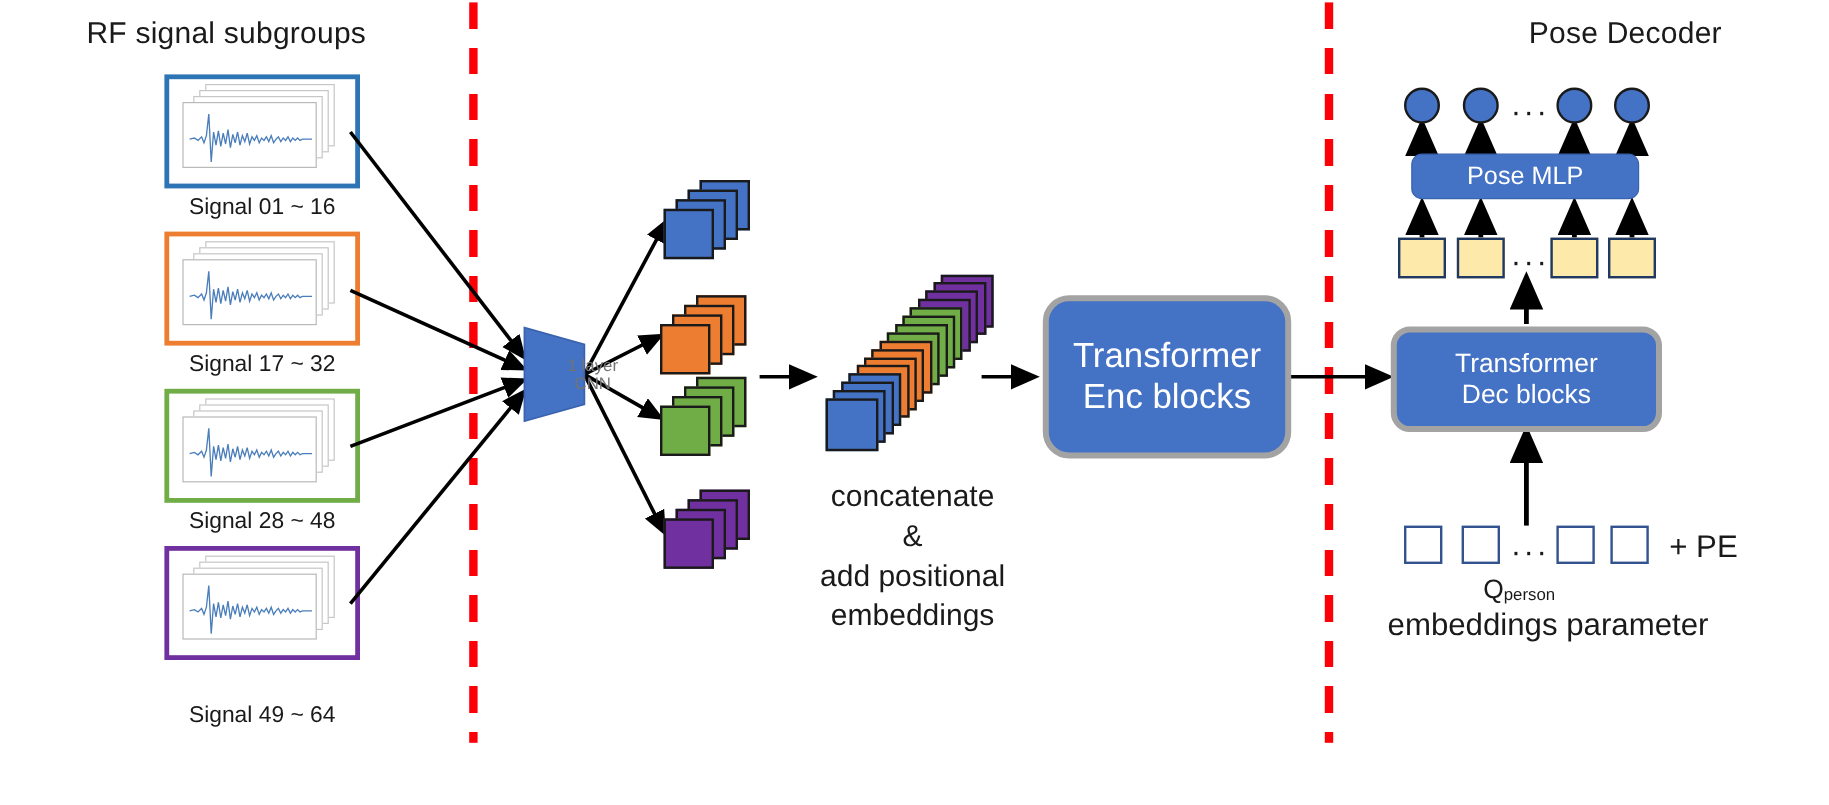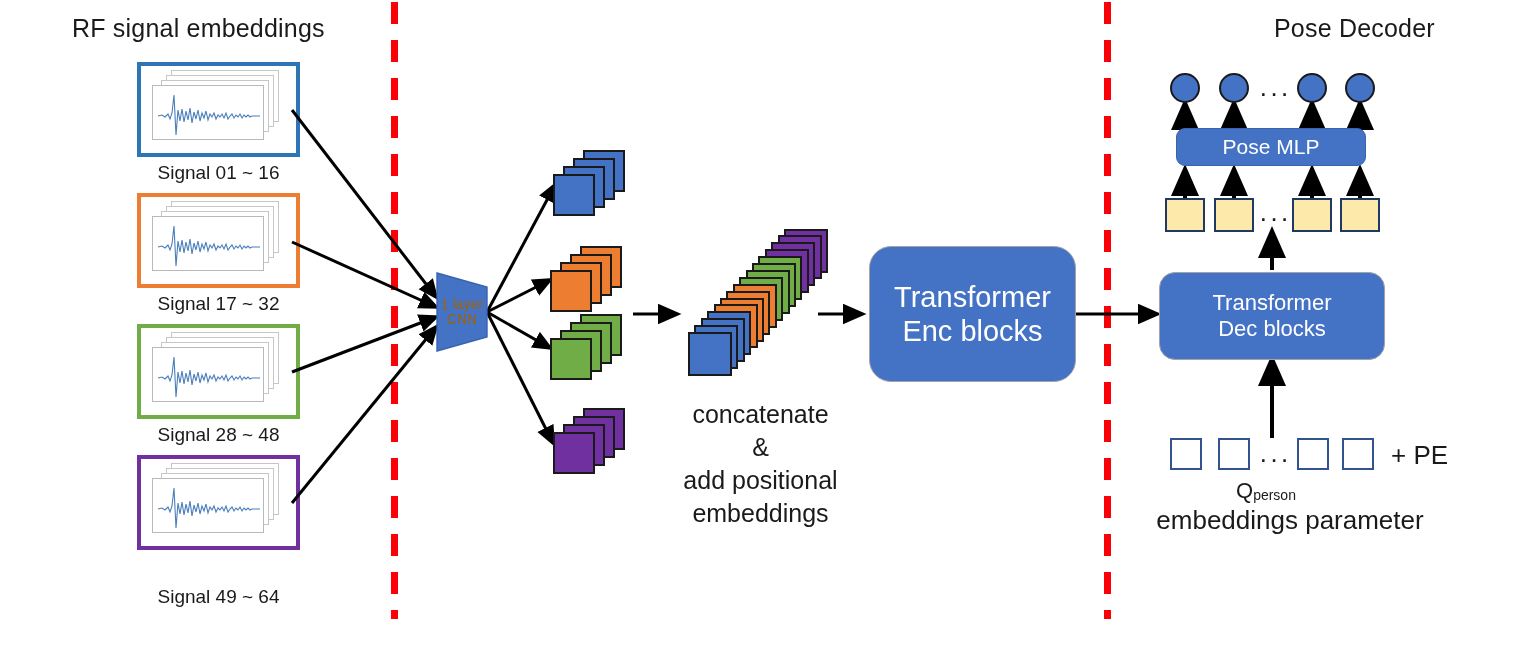--- a/index.html
+++ b/index.html
@@ -49,42 +49,43 @@
     position:absolute;
     background:#ffffff;
     border:1px solid #c6c6c6;
     box-sizing:border-box;
   }
   .mini-card.front { border:1px solid #b9b9b9; }
 
   
   .cnn-label {
     position:absolute;
-    color:#a16207;
+    color:#737373;
     font-size:14px;
     line-height:15px;
     text-align:center;
     width:100%;
     top:50%;
     transform: translateY(-50%);
     white-space: pre-line;
+    padding-left: 32px;
   }
 
   
   .sq {
     position:absolute;
     box-sizing:border-box;
     border:2px solid #1a1a1a;
   }
 
   
   .tblock {
     box-sizing:border-box;
     background:#4472c4;
-    border:1px solid #a3a3a3;
+    border:5px solid #a3a3a3;
     border-radius:22px;
     display:flex; align-items:center; justify-content:center;
     color:#ffffff;
     text-align:center;
     line-height:1.18;
     white-space: pre-line;
   }
   .tblock.enc { font-size:29px; }
   .tblock.dec { font-size:22px; border-radius:16px; }
 
@@ -134,21 +135,21 @@
     color:#1a1a1a;
     text-align:center;
   }
   svg { position:absolute; left:0; top:0; overflow:visible; }
 </style>
 </head>
 <body>
 
 <div id="stage">
 
-  <div class="abs section-title" style="left:72px; top:14px;">RF signal embeddings</div>
+  <div class="abs section-title" style="left:72px; top:14px;">RF signal subgroups</div>
   <div class="abs section-title" style="left:1274px; top:14px;">Pose Decoder</div>
 
   <div class="abs divider" style="left:391px; top:2px; height:617px;"></div>
   <div class="abs divider" style="left:1104px; top:2px; height:617px;"></div>
 
   <div class="abs sig-group" style="left:137px; top:62px; width:163px; height:95px; border:4px solid #2e75b6;">
     <div class="card-stack" style="left:0; top:0; width:155px; height:87px;">
       <div class="mini-card" style="left:30px; top:4px;  width:108px; height:52px;"></div>
       <div class="mini-card" style="left:25px; top:9px;  width:108px; height:52px;"></div>
       <div class="mini-card" style="left:20px; top:14px; width:108px; height:52px;"></div>

